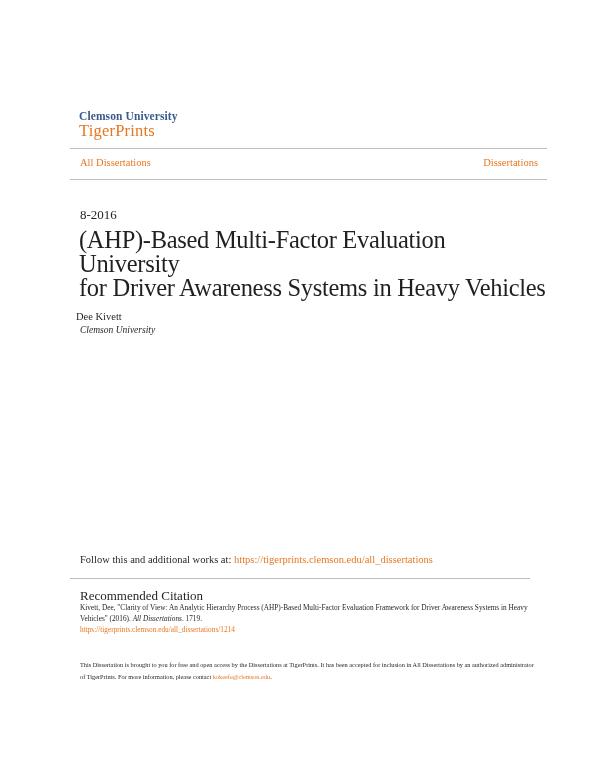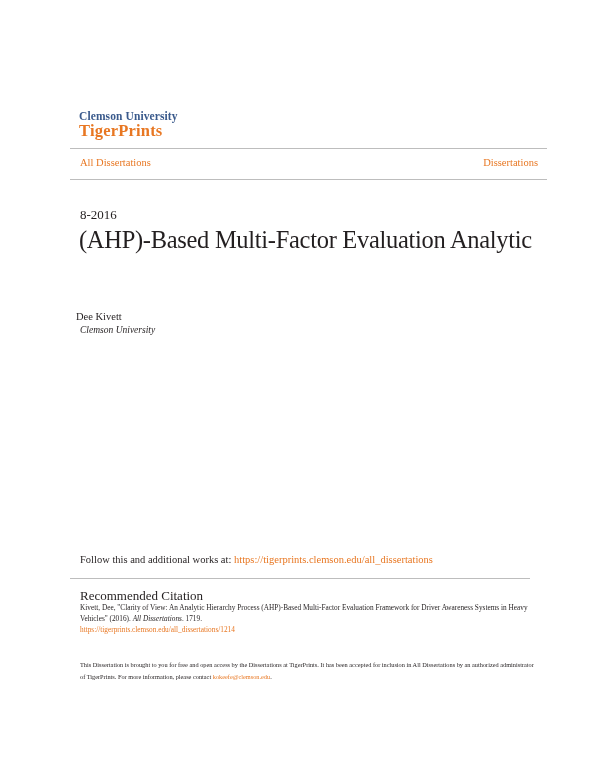--- a/index.html
+++ b/index.html
@@ -1,20 +1,20 @@
 <!DOCTYPE html>
 <html><head>
   <meta charset="utf-8">
   <style>
     html, body { margin: 0; padding: 0; background: #ffffff; }
     body { width: 600px; height: 776px; position: relative; overflow: hidden;
            font-family: "Liberation Serif", "DejaVu Serif", serif; color: #231f20; }
     .abs { position: absolute; }
     .brand-uni { left: 79px; top: 110px; font-size: 11.5px; font-weight: bold; color: #3a5a8c; letter-spacing: 0.1px; }
-    .brand-tp { left: 79px; top: 121px; font-size: 16.5px; font-weight: bold; color: #e87722; letter-spacing: 0.2px; }
+    .brand-tp { left: 79px; top: 121px; font-size: 16.5px; font-weight: normal; color: #e87722; letter-spacing: 0.2px; }
     .rule { position: absolute; left: 70px; width: 477px; height: 1px; background: #bdbdbd; }
     .nav-link { top: 157px; font-size: 10.5px; color: #e87722; text-decoration: none; cursor: pointer; }
     .nav-left { left: 80px; }
     .nav-right { right: 62px; }
     .date { left: 80px; top: 207px; font-size: 13px; color: #231f20; }
     .title { left: 79px; top: 228px; width: 470px; font-size: 24.5px; line-height: 24px; color: #231f20; letter-spacing: -0.3px; }
     .author { left: 76px; top: 311px; font-size: 10.5px; color: #231f20; }
     .affil { left: 80px; top: 325px; font-size: 9.5px; font-style: italic; color: #231f20; }
     .follow { left: 80px; top: 554px; font-size: 10.5px; color: #231f20; white-space: nowrap; }
     .follow a, .cite a, .footer a { color: #e87722; text-decoration: none; cursor: pointer; }
@@ -29,21 +29,22 @@
 <div class="abs brand-tp">TigerPrints</div>
 
 <div class="rule" style="top:148px;"></div>
 <a class="abs nav-link nav-left">All Dissertations</a>
 <a class="abs nav-link nav-right">Dissertations</a>
 <div class="rule" style="top:179px;"></div>
 
 <div class="abs date">8-2016</div>
 
 <div class="abs title">
-  <div>(AHP)-Based Multi-Factor Evaluation Analytic</div>
+  <div>(AHP)-Based Multi-Factor Evaluation University</div>
+  <div>for Driver Awareness Systems in Heavy Vehicles</div>
 </div>
 
 <div class="abs author">Dee Kivett</div>
 <div class="abs affil">Clemson University</div>
 
 <div class="abs follow">
   <span>Follow this and additional works at: </span><a>https://tigerprints.clemson.edu/all_dissertations</a>
 </div>
 
 <div class="rule" style="top:578px; width:460px;"></div>

